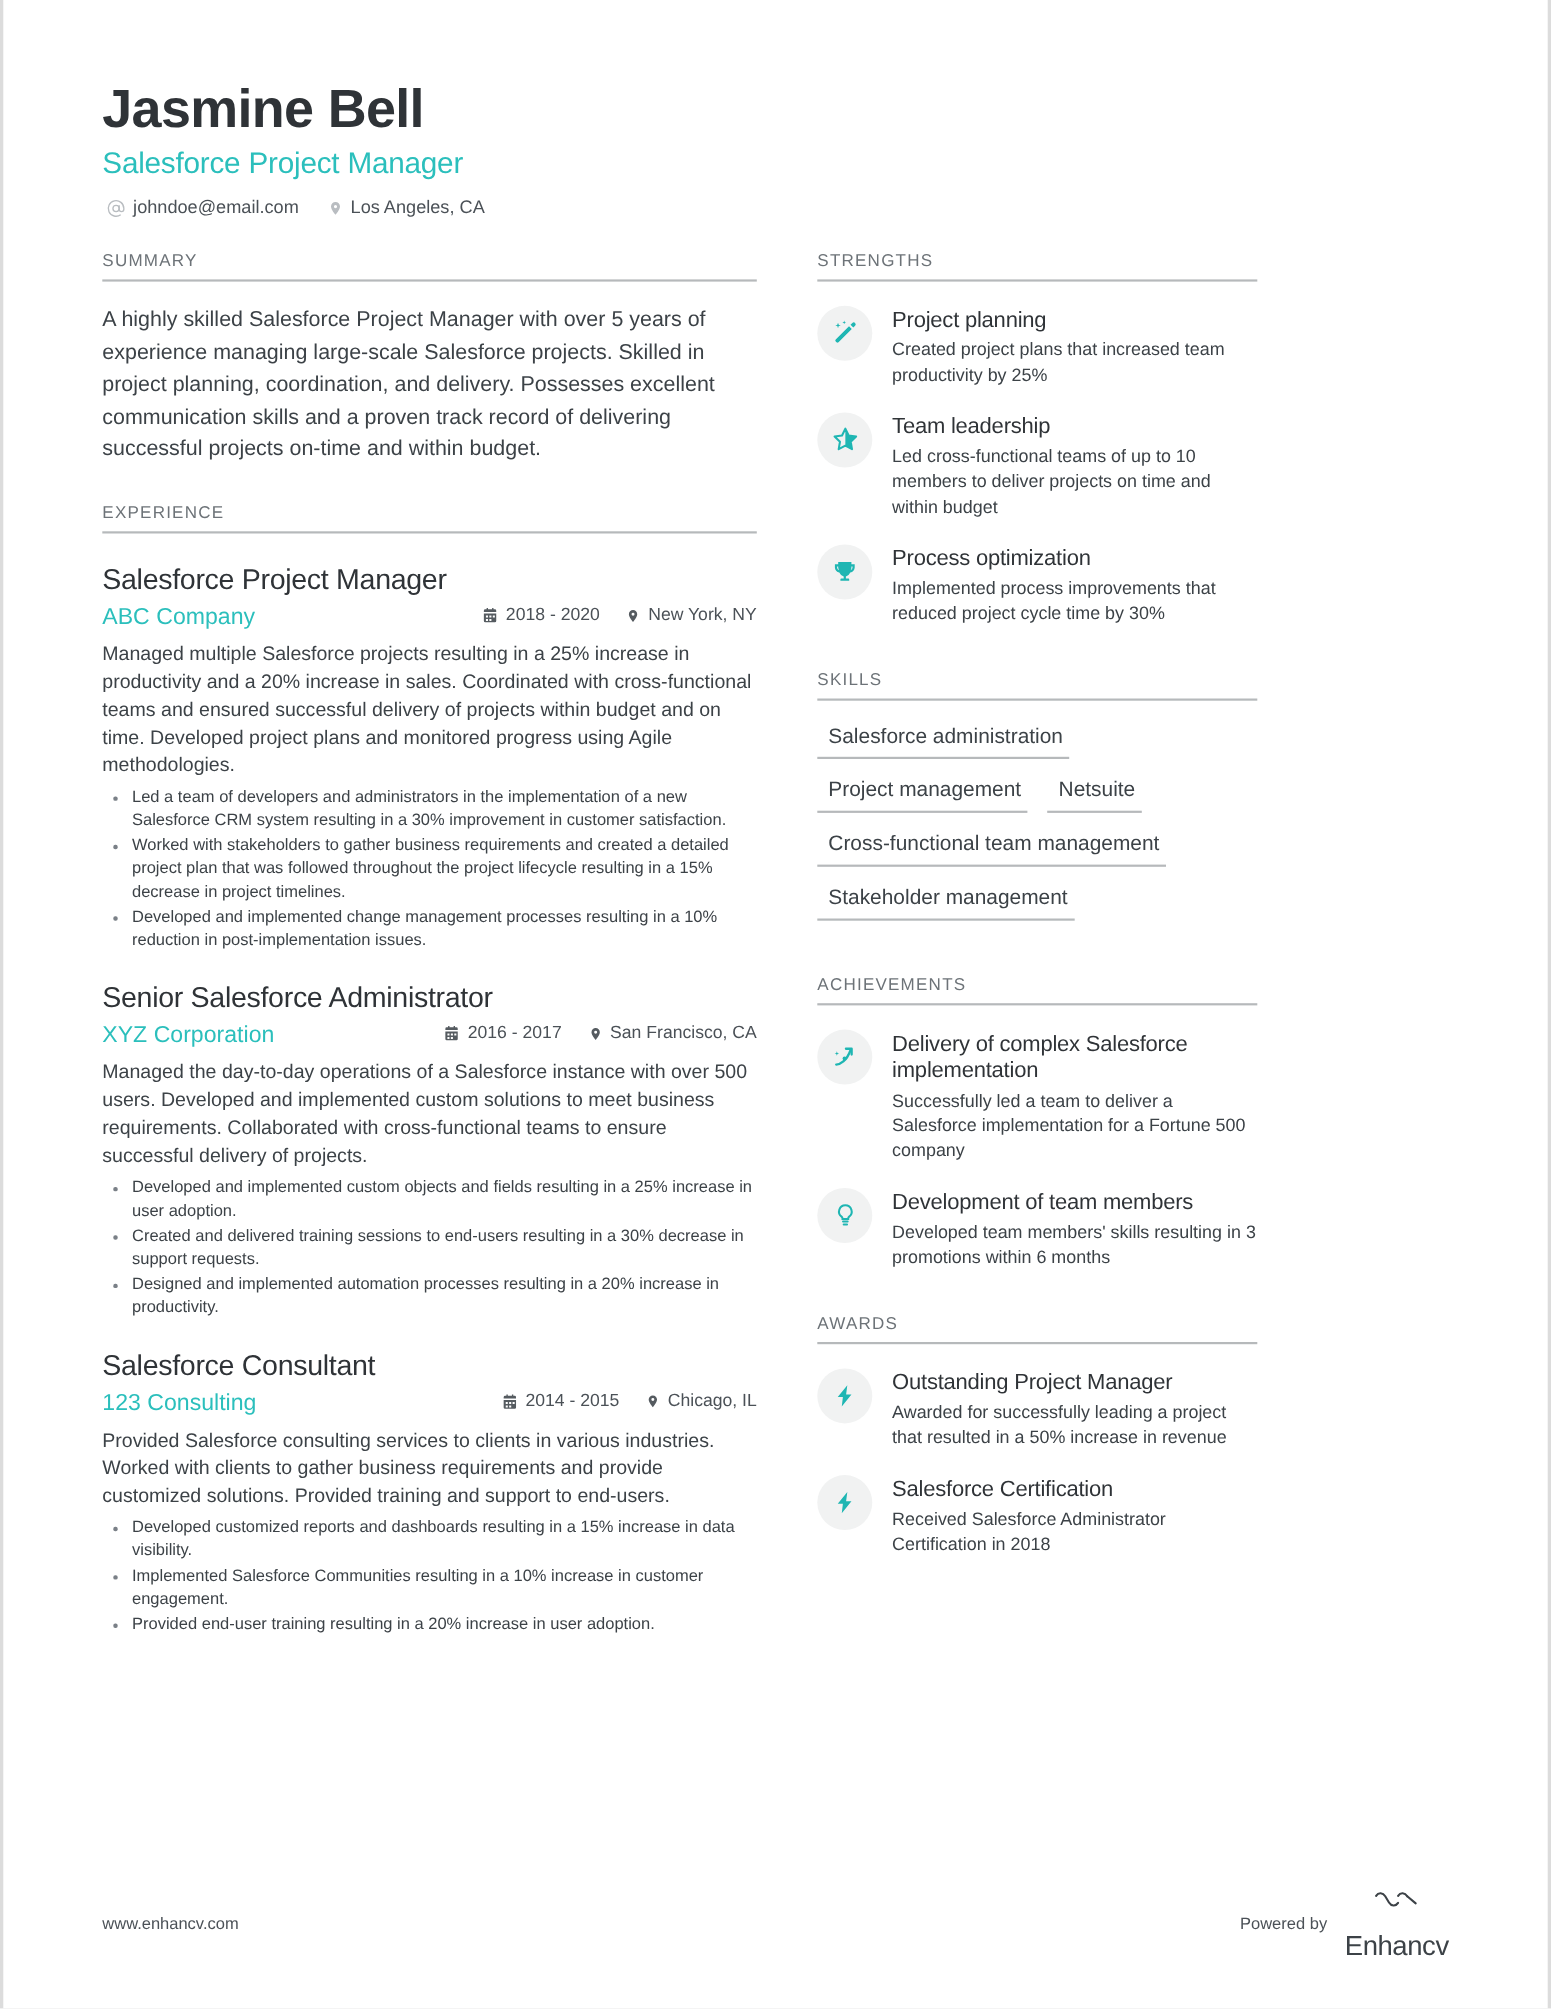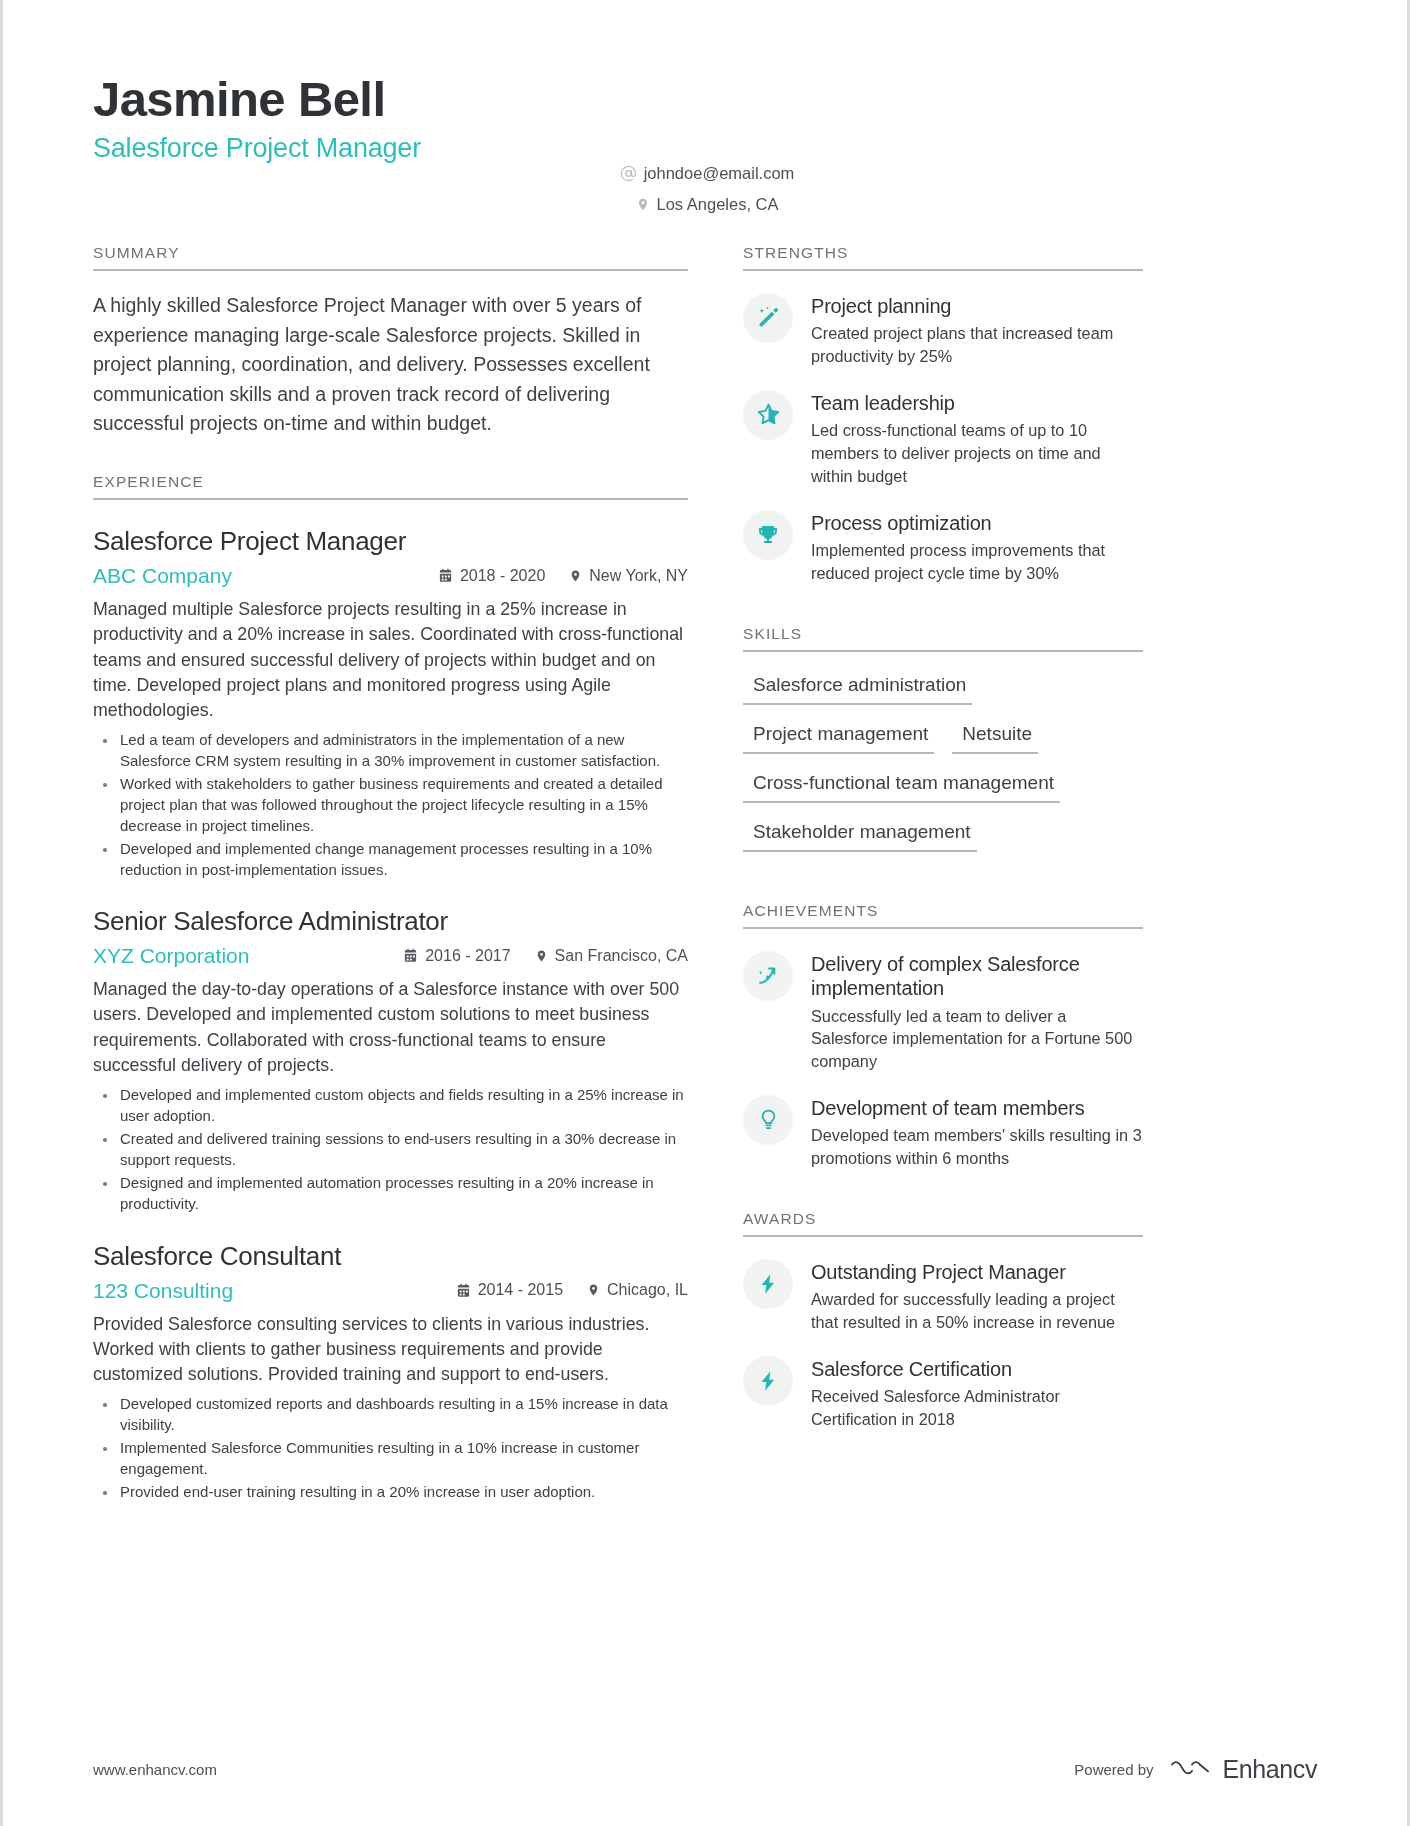--- a/index.html
+++ b/index.html
@@ -27,22 +27,22 @@
   
   .name {
     font-size:49px; font-weight:bold; color:#2f3337;
     letter-spacing:-0.6px; line-height:1.12;
   }
   .job-title {
     font-size:27px; color:#2bbfbc; margin-top:6px; font-weight:normal;
     letter-spacing:-0.2px;
   }
   .contact-row {
-    display:flex; align-items:center; gap:12px;
-    padding-left:4px;flex-direction:column;
+    display:flex; align-items:center; gap:26px;
+    margin-top:16px; padding-left:4px;
   }
   .contact-item {
     display:flex; align-items:center; gap:7px;
     font-size:16.5px; color:#4b5157;
   }
   .contact-ico { color:#b9bdc1; display:flex; align-items:center; }
 
   
   .columns { display:flex; margin-top:30px; }
   .col-left  { width:595px; }
@@ -123,21 +123,21 @@
   .rsec-gap { margin-top:40px; }
 
   
   .footer {
     position:absolute; left:90px; right:90px; bottom:42px;
     display:flex; align-items:center;
   }
   .footer-url { font-size:15px; color:#4b5157; }
   .footer-right { margin-left:auto; display:flex; align-items:center; gap:16px;justify-content:center; }
   .powered { font-size:15px; color:#4b5157; }
-  .logo { display:flex; align-items:center; gap:11px; }
+  .logo { display:flex; align-items:center; gap:11px;flex-direction:column; }
   .logo-word { font-size:25px; color:#3c4247; letter-spacing:-0.4px; }
 </style>
 </head>
 <body>
 
 <div class="page">
 <div class="sheet">
 <div class="inner">
 
   <div>

